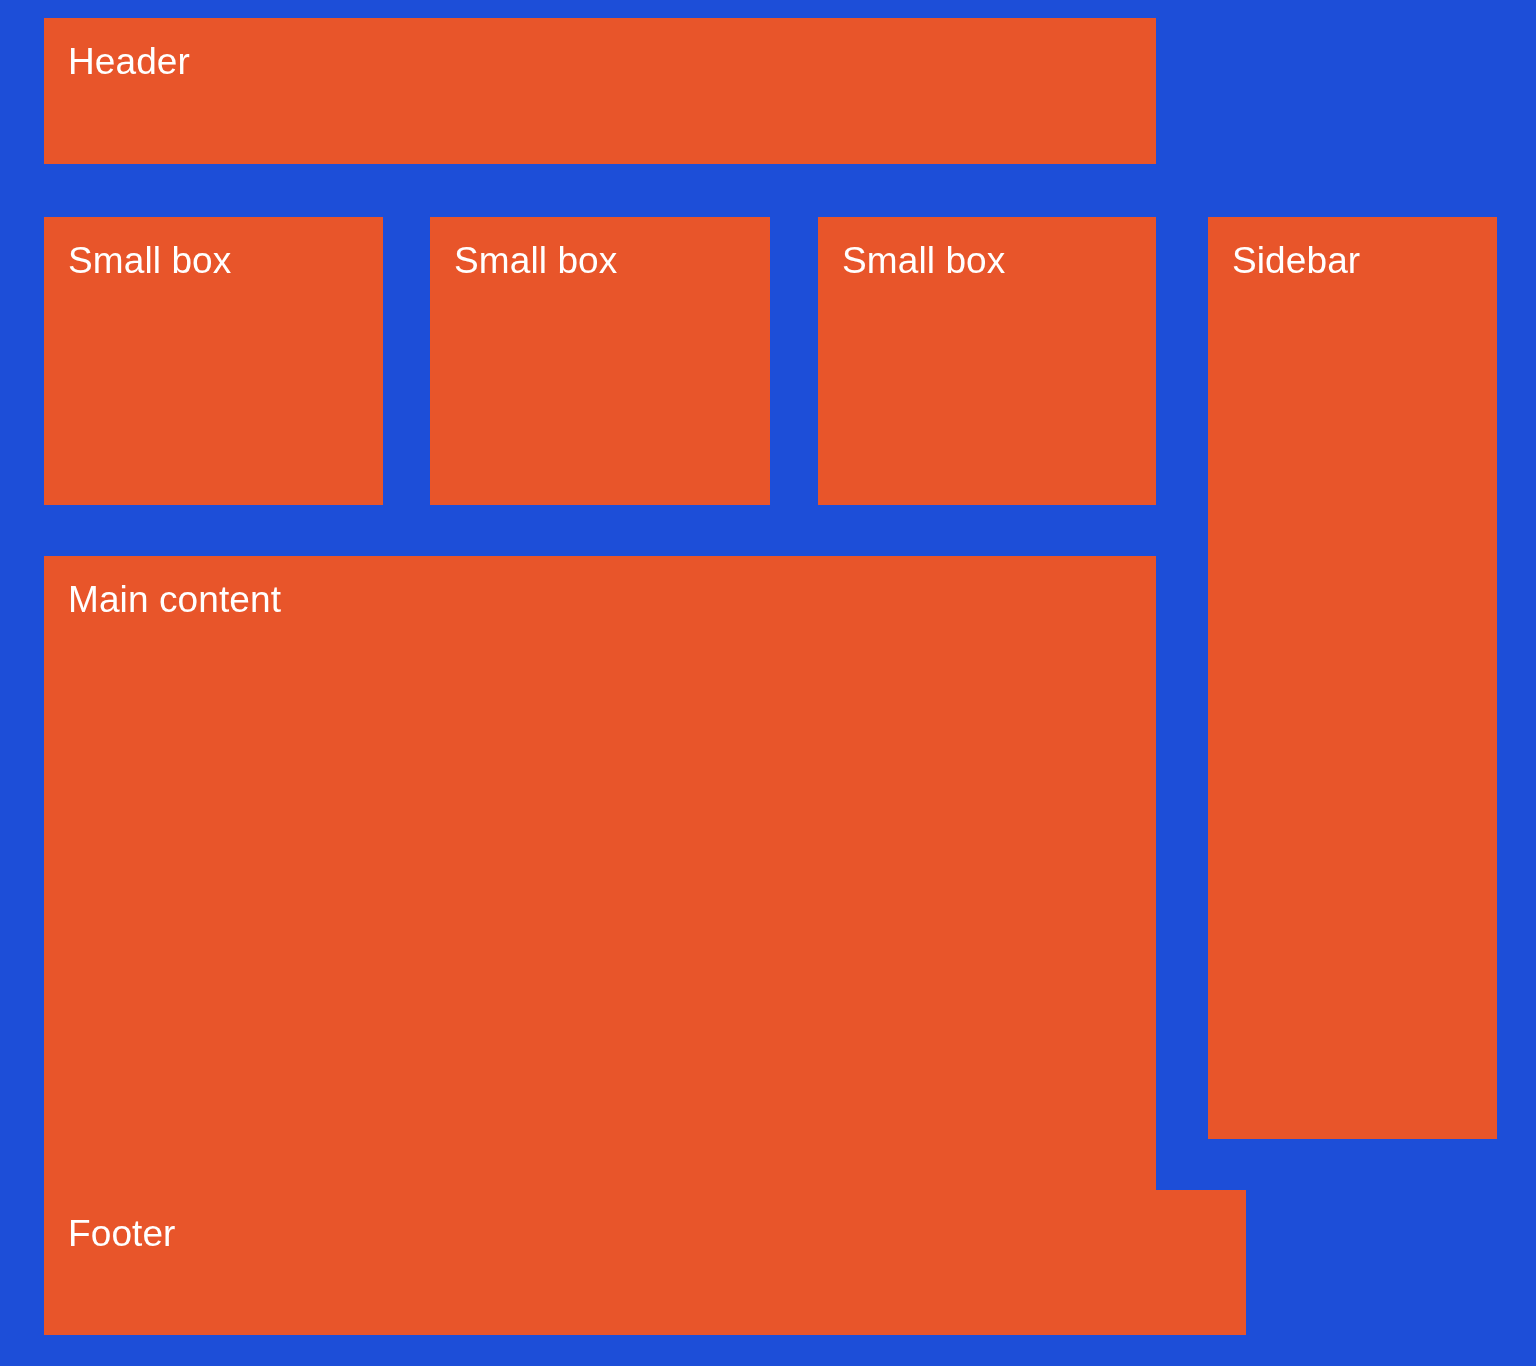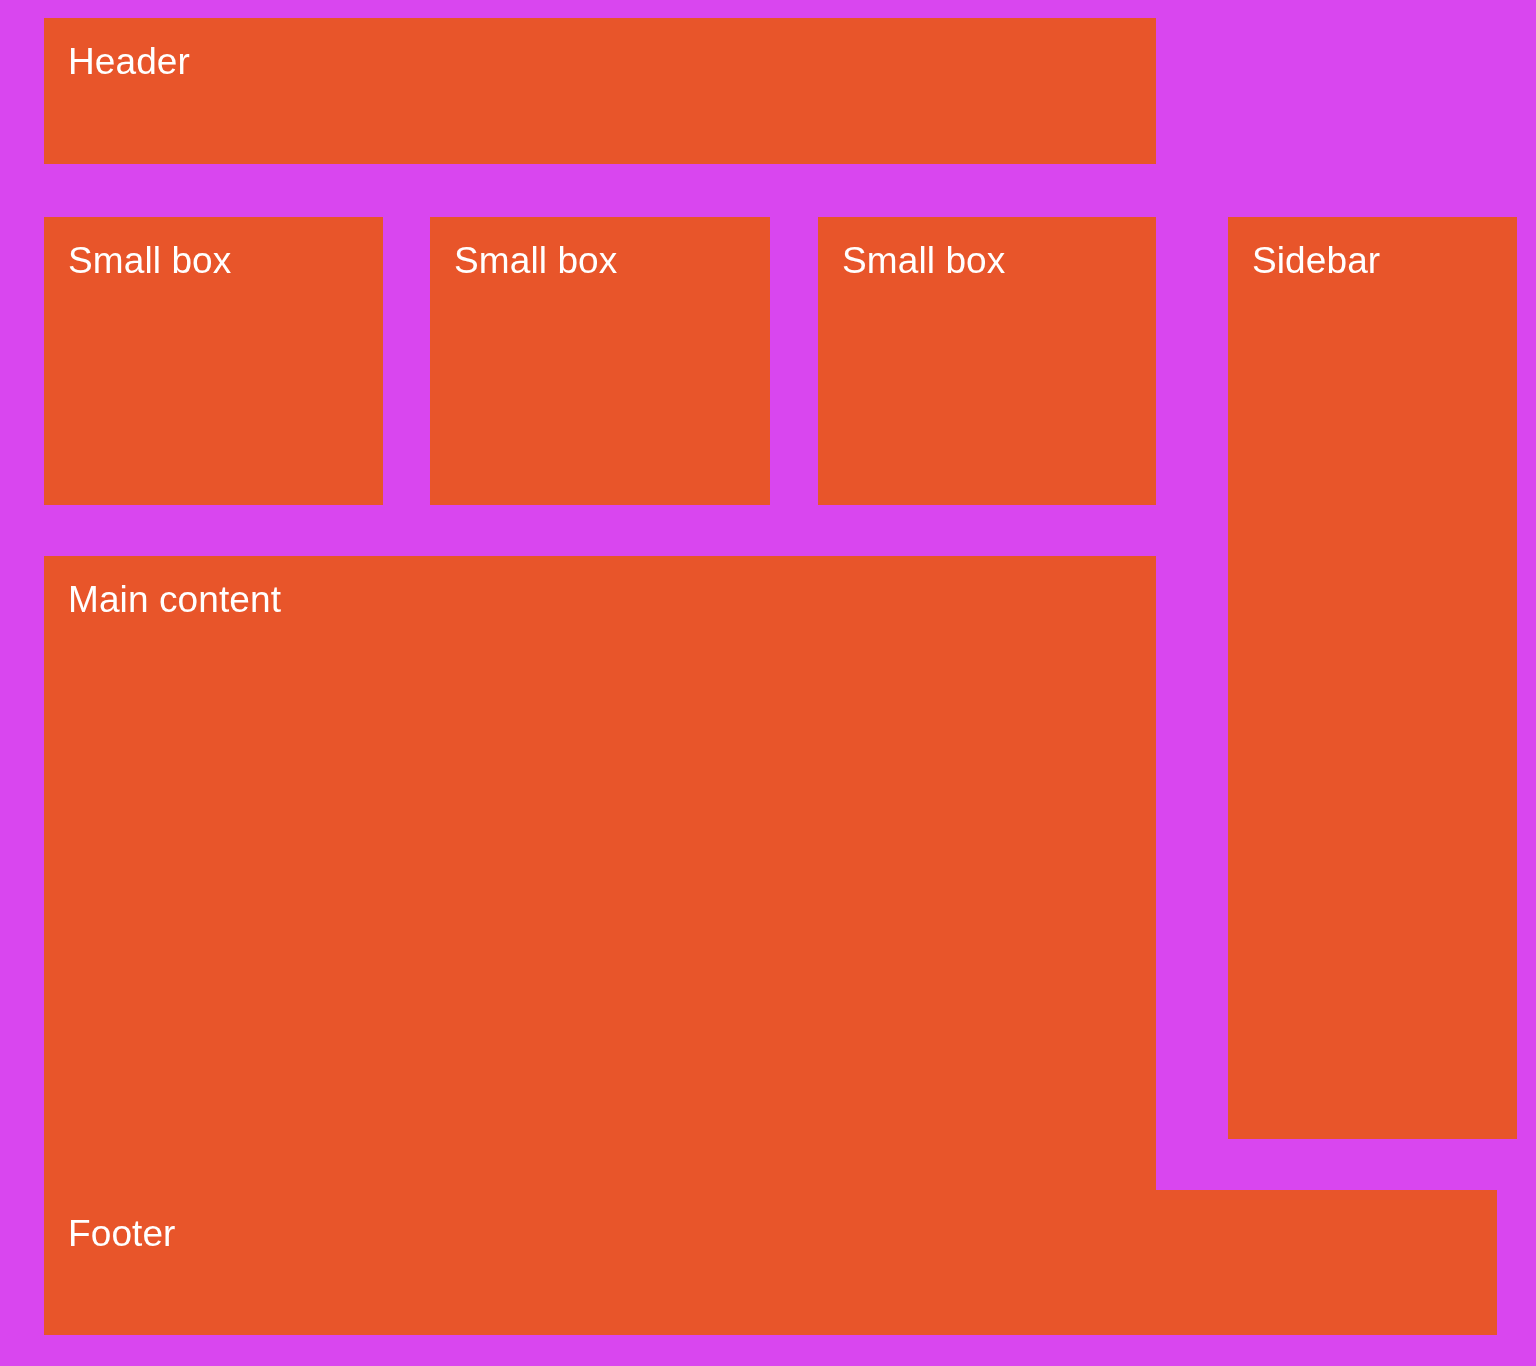--- a/index.html
+++ b/index.html
@@ -10,21 +10,21 @@
   }
   body {
     font-family: "Liberation Sans", sans-serif;
     -webkit-font-smoothing: antialiased;
   }
 
   #page {
     position: relative;
     width: 1536px;
     height: 1366px;
-    background: #d946ef;
+    background: #1d4ed8;
     overflow: hidden;
   }
 
   .block {
     position: absolute;
     background: #e8552a;
     box-sizing: border-box;
     color: #ffffff;
   }
 
@@ -67,34 +67,33 @@
     top: 217px;
     width: 338px;
     height: 288px;
   }
 
   #sidebar-block {
     left: 1208px;
     top: 217px;
     width: 289px;
     height: 922px;
-    margin-left: 20px;
   }
 
   #main-content-block {
     left: 44px;
     top: 556px;
     width: 1112px;
     height: 754px;
   }
 
   #footer-block {
     left: 44px;
     top: 1190px;
-    width: 1453px;
+    width: 1202px;
     height: 145px;
   }
 </style>
 </head>
 <body>
 
 <div id="page">
 
   <div class="block" id="header-block">
     <span class="block-label">Header</span>

